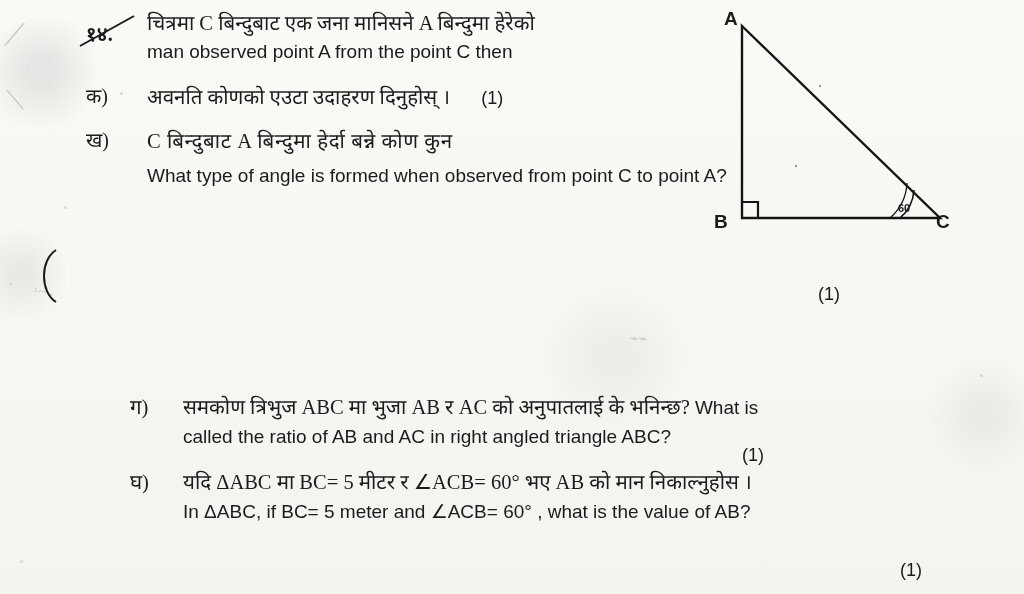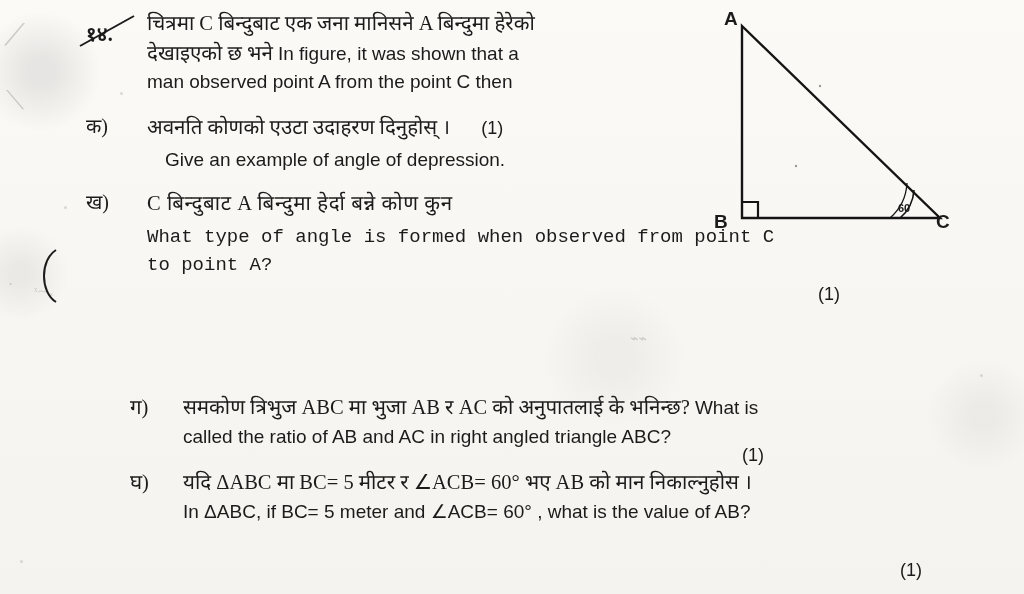--- a/index.html
+++ b/index.html
@@ -163,40 +163,35 @@
 
     <div class="qnum">
       <svg class="slash" viewBox="0 0 64 34">
         <path d="M2 32 L56 2" stroke="#1b1b1b" stroke-width="2" fill="none"></path>
       </svg>
       <span>१४.</span>
     </div>
 
     <div class="lead">
       <div class="line nep">चित्रमा C बिन्दुबाट एक जना मानिसने A बिन्दुमा हेरेको</div>
-      <div class="line">
-        <span class="nep">देखाइएको छ भने</span>
-        <span class="eng">In figure, it was shown that a</span>
-      </div>
       <div class="line eng">man observed point A from the point C then</div>
     </div>
 
     <div class="sub" style="margin-top:16px;">
       <span class="tag nep">क)</span>
       <div class="line nep">
         <span>अवनति कोणको एउटा उदाहरण दिनुहोस् ।</span>
         <span class="mark" style="margin-left:26px;">(1)</span>
       </div>
-      <div class="line eng ind" style="margin-top:4px;">Give an example of angle of depression.</div>
     </div>
 
     <div class="sub" style="margin-top:14px;">
       <span class="tag nep">ख)</span>
       <div class="line nep" style="letter-spacing:.6px;">C बिन्दुबाट A बिन्दुमा हेर्दा बन्ने कोण कुन</div>
-      <div class="line wrap eng" style="width:640px;margin-top:6px;font-family:Liberation Mono, monospace;">What type of angle is formed when observed from point C to point A?</div>
+      <div class="line wrap eng" style="width:640px;margin-top:6px;">What type of angle is formed when observed from point C to point A?</div>
     </div>
   </div>
 
   <svg class="brace" viewBox="0 0 26 56">
     <path d="M22 2 C6 12, 6 44, 22 54" stroke="#1b1b1b" stroke-width="2" fill="none"></path>
   </svg>
 
   <span class="mark m2">(1)</span>
 
   <div class="lower">

